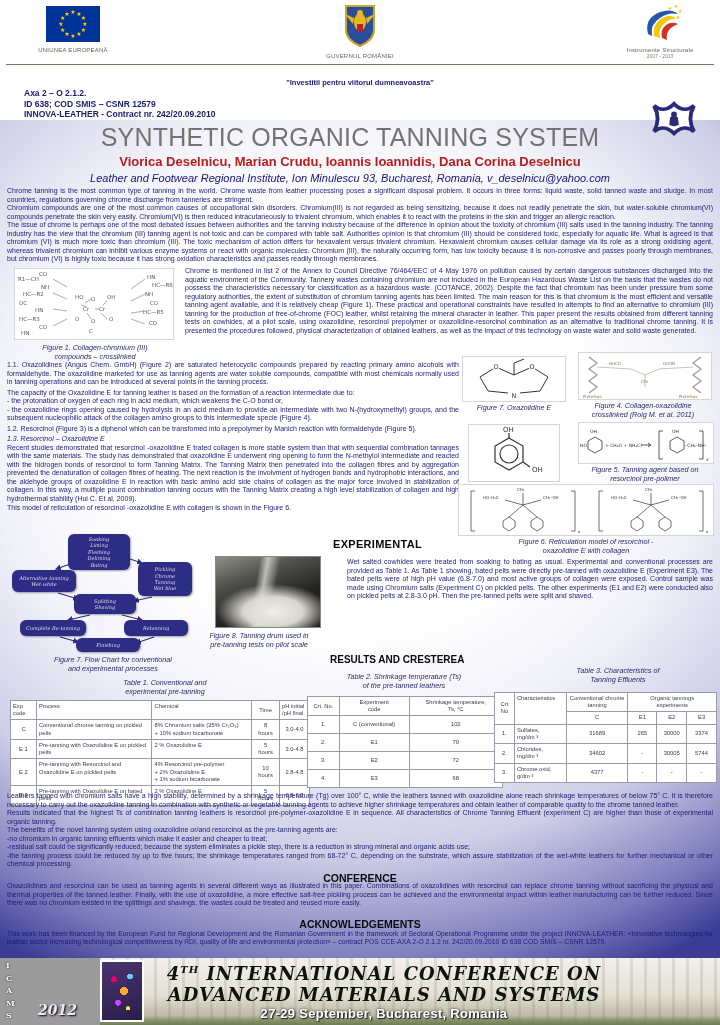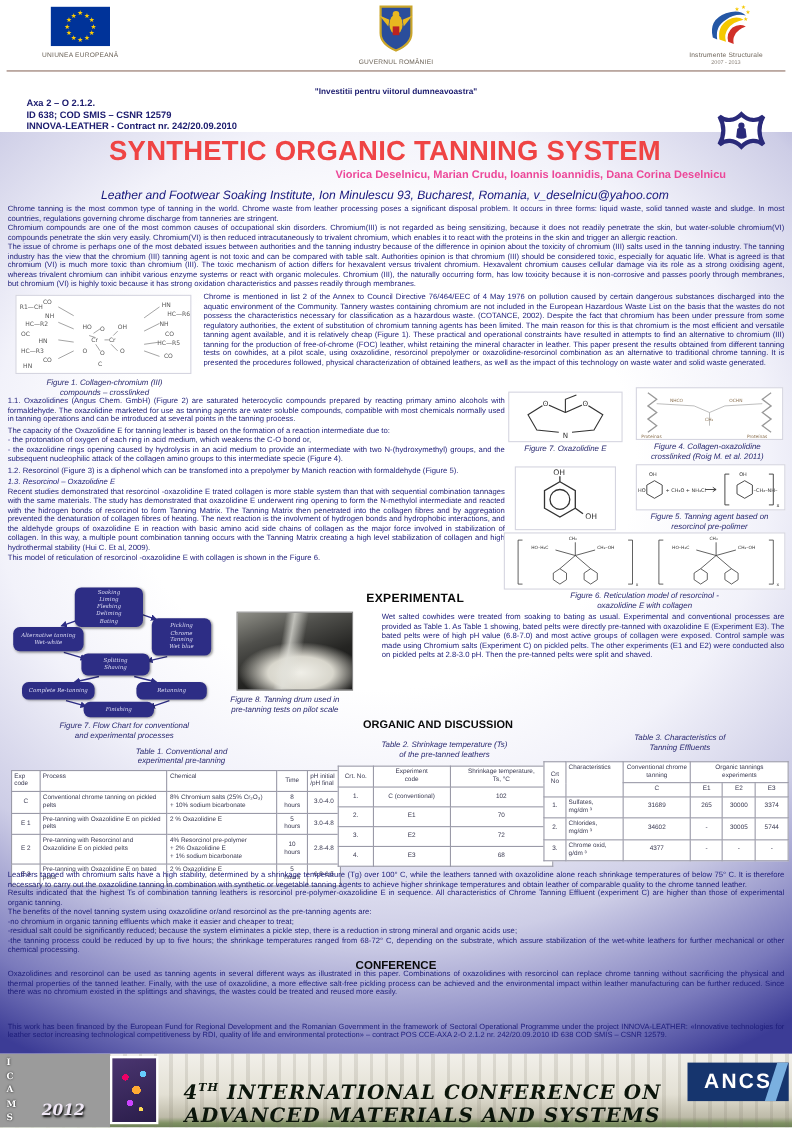--- a/index.html
+++ b/index.html
@@ -18,22 +18,22 @@
   .hdr-line { position:absolute; left:6px; right:6px; top:64px; height:0; border-top:1.5px solid #8d6e63; }
   .program1 { position:absolute; left:0; top:68px; width:720px; text-align:center; font-size:7.8px; font-weight:bold; color:#1b1b6e; }
   .program2 { position:absolute; left:0; top:78px; width:720px; text-align:center; font-size:7.5px; font-weight:bold; color:#1b1b6e; }
   .axa-block { position:absolute; left:24px; top:88px; font-size:8.5px; font-weight:bold; color:#1b1b6e; line-height:10.5px; }
   .crest { position:absolute; left:645px; top:100px; width:58px; height:80px; }
 
   
   .body-area { position:absolute; left:0; top:120px; width:720px; height:838px;
     background: radial-gradient(ellipse 95% 72% at 48% 36%, #ffffff 34%, #f2f2fa 52%, #cdcde6 72%, #7a7abc 90%, #3c3c96 100%); }
 
-  .title { position:absolute; left:40px; top:123px; width:620px; text-align:center; font-size:25px; font-weight:bold; color:#ef4444; letter-spacing:.2px; }
-  .authors { position:absolute; left:40px; top:154px; width:620px; text-align:right; font-size:10px; font-weight:bold; color:#ec4899; }
+  .title { position:absolute; left:40px; top:123px; width:620px; text-align:center; font-size:25px; font-weight:normal; color:#737373; letter-spacing:.2px; }
+  .authors { position:absolute; left:40px; top:154px; width:620px; text-align:center; font-size:13px; font-weight:bold; color:#b91c1c; }
   .affil { position:absolute; left:40px; top:172px; width:620px; text-align:center; font-size:11px; font-style:italic; color:#15157a; }
 
   .txt { font-size:7px; line-height:1.22; color:#1c1c78; text-align:justify; }
   .intro { position:absolute; left:7px; top:187px; width:706px; }
 
   .figbox { position:absolute; background:#fff; border:1px solid #d5d5e0; }
   .caption { position:absolute; font-size:7.2px; font-style:italic; color:#2a2a70; text-align:center; white-space:pre-line; line-height:1.2; }
 
   .annex { position:absolute; left:185px; top:267px; width:528px; }
   .sections { position:absolute; left:7px; top:361px; width:452px; }
@@ -76,21 +76,21 @@
   .icams-letters { position:absolute; left:6px; top:1px; color:#fff; font-family:"DejaVu Serif", serif; font-weight:bold; font-size:8px; line-height:12.5px; white-space:pre-line; text-shadow:0 0 2px #000; }
   .icams-year { position:absolute; left:38px; top:44px; color:#efe7f5; font-family:"DejaVu Serif", serif; font-style:italic; font-weight:bold; font-size:14px; text-shadow:1px 1px 2px #000; }
   .molecule { position:absolute; left:100px; top:2px; width:44px; height:62px; border:2px solid #fff; background:
       radial-gradient(circle 3px at 30% 30%, #e06 98%, rgba(0,0,0,0)),
       radial-gradient(circle 4px at 55% 50%, #fa3 98%, rgba(0,0,0,0)),
       radial-gradient(circle 3px at 70% 25%, #6cf 98%, rgba(0,0,0,0)),
       radial-gradient(circle 3px at 40% 70%, #c4f 98%, rgba(0,0,0,0)),
       radial-gradient(circle 2px at 65% 80%, #fd5 98%, rgba(0,0,0,0)),
       linear-gradient(160deg, #4a3570 0%, #2a1d4a 100%); }
   .conf { position:absolute; left:150px; top:1px; width:468px; text-align:center; color:#0b150b; font-family:"DejaVu Serif", serif; font-style:italic; font-weight:bold; }
-  .conf-l1 { font-size:18px; line-height:21px; letter-spacing:1px;margin-top:20px; }
+  .conf-l1 { font-size:18px; line-height:21px; letter-spacing:1px; }
   .conf-l1 sup { font-size:10px; }
   .conf-l2 { font-size:18px; line-height:21px; letter-spacing:1px; }
   .conf-date { margin-top:1px; font-family:"Liberation Sans", sans-serif; font-style:normal; font-weight:bold; font-size:13px; color:#fff; text-shadow:0 0 3px #222, 1px 1px 1px #222; letter-spacing:.3px; }
   .ancs { position:absolute; right:3px; top:8px; width:92px; height:35px; background:#16356e; display:flex; align-items:center; justify-content:center; overflow:hidden; }
   .ancs-slash { position:absolute; right:6px; top:0; width:10px; height:35px; background:#7ab0e0; transform:skewX(-18deg); }
   .ancs-text { position:relative; color:#fff; font-weight:bold; font-size:19px; letter-spacing:2px; }
 
   svg text { font-family:"DejaVu Sans", sans-serif; }
 </style>
 </head>
@@ -159,21 +159,21 @@
   <div class="body-area"></div>
 
   <svg class="crest" viewBox="0 0 50 84">
     <path d="M25,4 C18,11 10,11 4,6 C9,15 9,24 4,33 C10,28 18,28 25,35 C32,28 40,28 46,33 C41,24 41,15 46,6 C40,11 32,11 25,4 Z" fill="#fff" stroke="#2a2a7a" stroke-width="4"></path>
     <circle cx="25" cy="15" r="3" fill="#2a2a7a"></circle>
     <path d="M21,18 q4,-3 8,0 l1,8 q-5,3 -10,0 Z" fill="#2a2a7a"></path>
   </svg>
 
   <div class="title">SYNTHETIC ORGANIC TANNING SYSTEM</div>
   <div class="authors">Viorica Deselnicu, Marian Crudu, Ioannis Ioannidis, Dana Corina Deselnicu</div>
-  <div class="affil">Leather and Footwear Soaking Institute, Ion Minulescu 93, Bucharest, Romania, v_deselnicu@yahoo.com</div>
+  <div class="affil">Leather and Footwear Regional Institute, Ion Minulescu 93, Bucharest, Romania, v_deselnicu@yahoo.com</div>
 
   <div class="txt intro">
     <div>Chrome tanning is the most common type of tanning in the world. Chrome waste from leather processing poses a significant disposal problem. It occurs in three forms: liquid waste, solid tanned waste and sludge. In most countries, regulations governing chrome discharge from tanneries are stringent.</div>
     <div>Chromium compounds are one of the most common causes of occupational skin disorders. Chromium(III) is not regarded as being sensitizing, because it does not readily penetrate the skin, but water-soluble chromium(VI) compounds penetrate the skin very easily. Chromium(VI) is then reduced intracutaneously to trivalent chromium, which enables it to react with the proteins in the skin and trigger an allergic reaction.</div>
     <div>The issue of chrome is perhaps one of the most debated issues between authorities and the tanning industry because of the difference in opinion about the toxicity of chromium (III) salts used in the tanning industry. The tanning industry has the view that the chromium (III) tanning agent is not toxic and can be compared with table salt. Authorities opinion is that chromium (III) should be considered toxic, especially for aquatic life. What is agreed is that chromium (VI) is much more toxic than chromium (III). The toxic mechanism of action differs for hexavalent versus trivalent chromium. Hexavalent chromium causes cellular damage via its role as a strong oxidising agent, whereas trivalent chromium can inhibit various enzyme systems or react with organic molecules. Chromium (III), the naturally occurring form, has low toxicity because it is non-corrosive and passes poorly through membranes, but chromium (VI) is highly toxic because it has strong oxidation characteristics and passes readily through membranes.</div>
   </div>
 
   <div class="figbox" style="left:14px; top:268px; width:160px; height:72px;">
     <svg width="158" height="70" viewBox="0 0 158 70">
       <g font-size="5.5" fill="#555">
@@ -413,21 +413,21 @@
       <td class="tc">E 3</td>
       <td>Pre-tanning with Oxazolidine E on bated pelts</td>
       <td class="pre">2 % Oxazolidine E</td>
       <td class="tc pre">5
 hours</td>
       <td class="tc">6.8-6.5</td>
     </tr>
   </tbody>
     </table>
 
-  <div class="heading" style="left:330px; top:654px; font-size:10px;">ORGANIC AND DISCUSSION</div>
+  <div class="heading" style="left:330px; top:654px; font-size:10px;">RESULTS AND CRESTEREA</div>
 
   <div class="tbl-caption" style="left:318px; top:672px; width:172px;">Table 2. Shrinkage temperature (Ts)
 of the pre-tanned leathers</div>
   <table style="position:absolute; left:307px; top:696px; width:196px;">
     <tbody>
         <tr>
       <th class="tc" style="width:32px;">Crt. No.</th>
       <th class="tc pre" style="width:70px;">Experiment
 code</th>
       <th class="tc pre" style="width:94px;">Shrinkage temperature,
@@ -509,35 +509,32 @@
     <div>Results indicated that the highest Ts of combination tanning leathers is resorcinol pre-polymer-oxazolidine E in sequence. All characteristics of Chrome Tanning Effluent (experiment C) are higher  than those of experimental organic tanning.</div>
     <div>The benefits of the novel tanning system using oxazolidine or/and resorcinol as the pre-tanning agents are:</div>
     <div>-no chromium in organic tanning effluents which make it easier and cheaper to treat;</div>
     <div>-residual salt could be significantly reduced;  because the system eliminates a pickle step, there is a reduction in strong mineral and organic acids use;</div>
     <div>-the tanning process could be reduced by up to five hours; the shrinkage temperatures ranged from 68-72° C, depending on the substrate, which assure stabilization of the wet-white leathers for further mechanical or other chemical processing.</div>
   </div>
 
   <div class="heading center-head" style="top:872px; position:absolute;">CONFERENCE</div>
   <div class="txt concl-text">Oxazolidines and resorcinol can be used as tanning agents in several different ways as illustrated in this paper. Combinations of oxazolidines with resorcinol can replace chrome tanning without sacrificing the physical and thermal properties of the tanned leather. Finally, with the use of oxazolidine, a more effective salt-free pickling process can be achieved and the environmental impact within leather manufacturing can be further reduced. Since there was no chromium existed in the splittings and shavings, the wastes could be treated and reused more easily.</div>
 
+  <div class="heading center-head" style="top:918px; position:absolute;">ACKNOWLEDGEMENTS</div>
   <div class="txt ack-text">This work has been financed by the European Fund for Regional Development and the Romanian Government in the framework of Sectoral Operational Programme under the project INNOVA-LEATHER: «Innovative technologies for leather sector increasing technological competitiveness by RDI, quality of life and environmental protection» –  contract POS CCE-AXA 2-O 2.1.2 nr. 242/20.09.2010 ID 638 COD SMIS – CSNR 12579.</div>
 
   <div class="footer">
     <div class="fan"></div>
     <div class="icams-letters">I
 C
 A
 M
 S</div>
     <div class="icams-year">2012</div>
     <div class="molecule"></div>
     <div class="conf">
       <div class="conf-l1"><span>4</span><sup>TH</sup><span> INTERNATIONAL CONFERENCE ON</span></div>
       <div class="conf-l2">ADVANCED MATERIALS AND SYSTEMS</div>
       <div class="conf-date">27-29 September, Bucharest, Romania</div>
     </div>
-    <div class="ancs">
-      <div class="ancs-slash"></div>
-      <div class="ancs-text">ANCS</div>
-    </div>
   </div>
 
 </div>
 
 </body></html>

